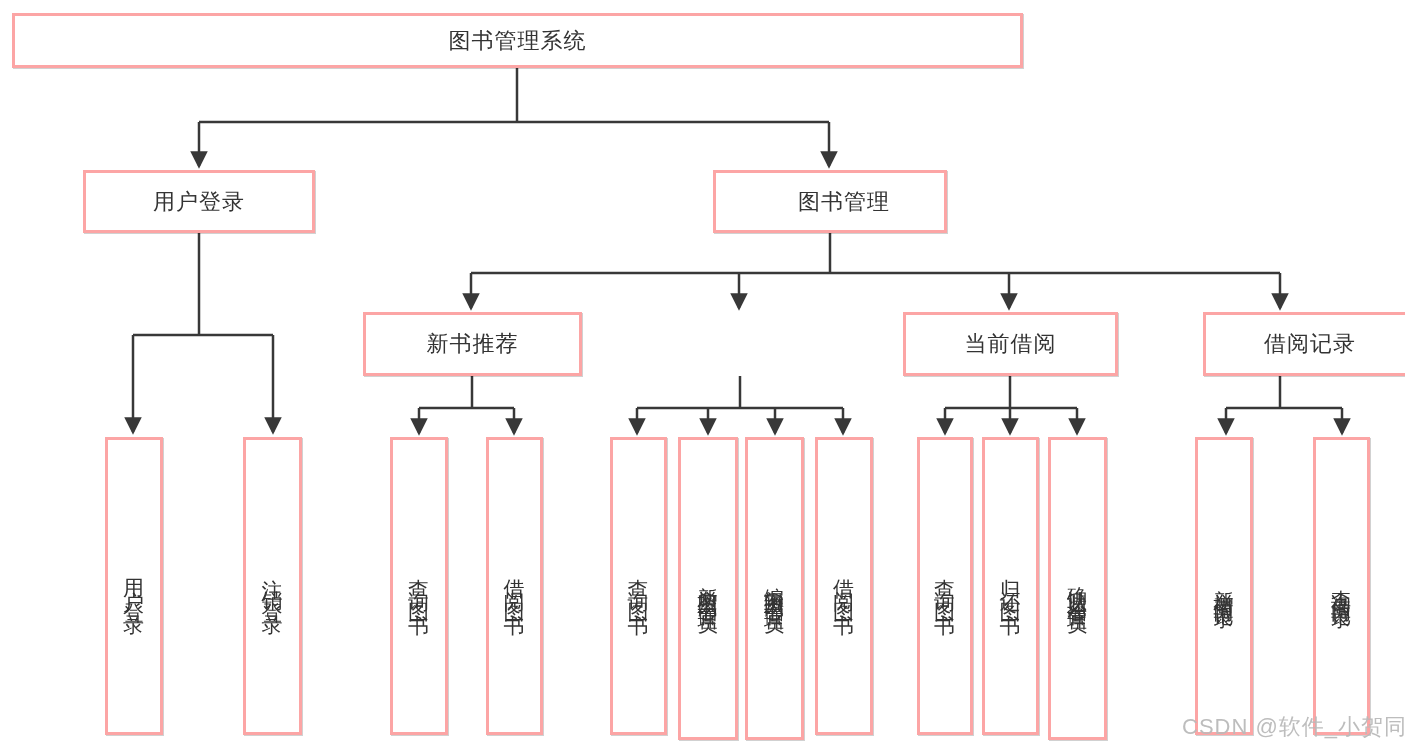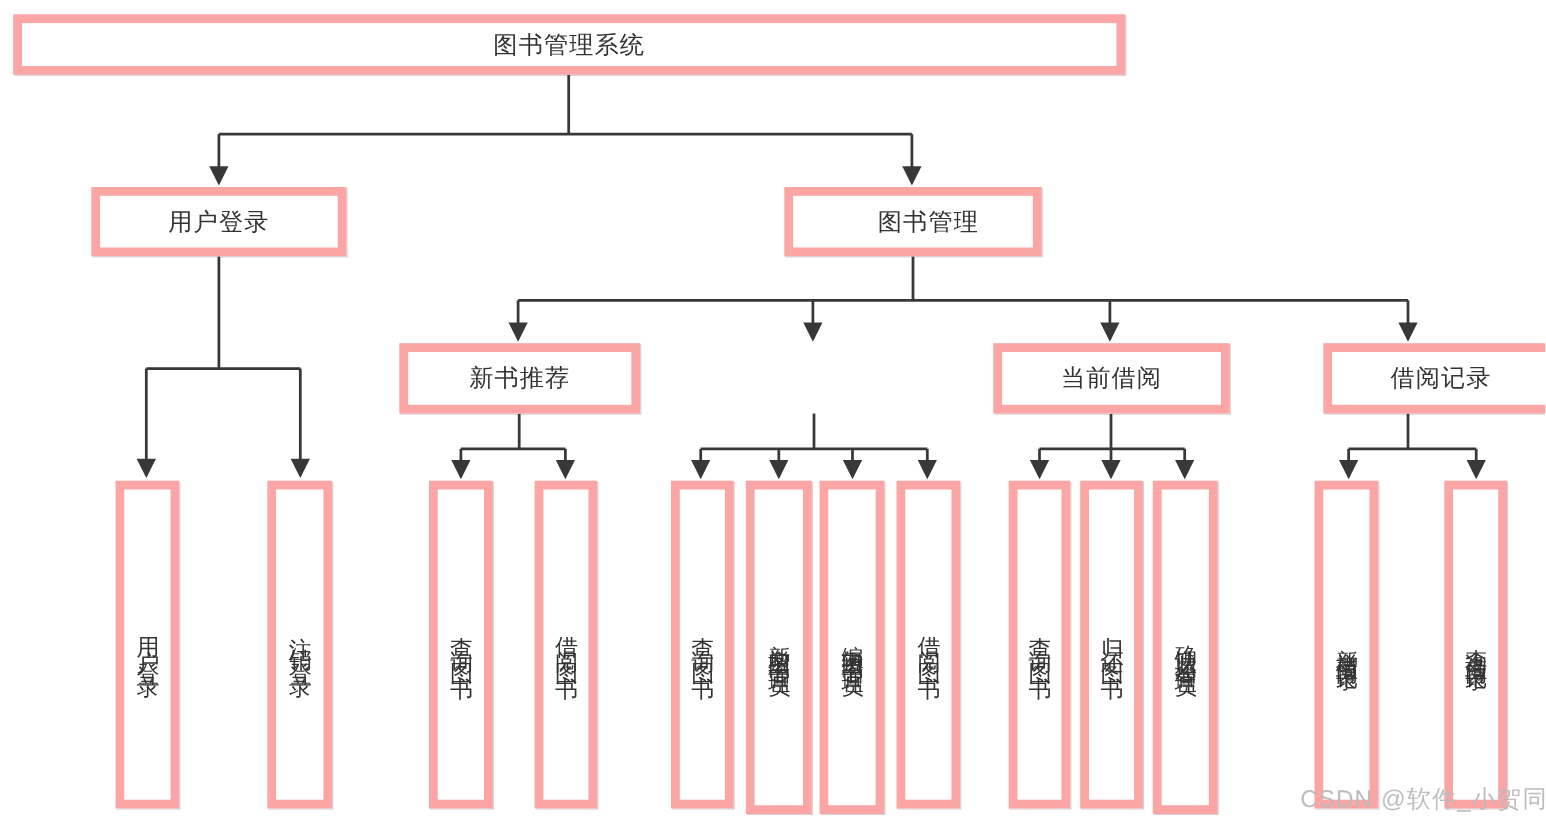--- a/index.html
+++ b/index.html
@@ -6,21 +6,21 @@
   #canvas {
     position:relative;
     width:1405px; height:747px;
     background:#ffffff;
     font-family:"Liberation Sans","DejaVu Sans",sans-serif;
     overflow:hidden;
   }
   #wires { position:absolute; left:0; top:0; width:1405px; height:747px; pointer-events:none; }
   .node {
     position:absolute;
-    border:8px solid #fca5a5;
+    border:3px solid #fca5a5;
     background:#ffffff;
     display:flex; align-items:center; justify-content:center;
     color:#333333;
     box-sizing:border-box;
     box-shadow:1px 1px 0 rgba(0,0,0,0.18);
   }
   .hnode { font-size:22px; letter-spacing:1px; }
   .vnode span {
     writing-mode:vertical-rl;
     text-orientation:mixed;

